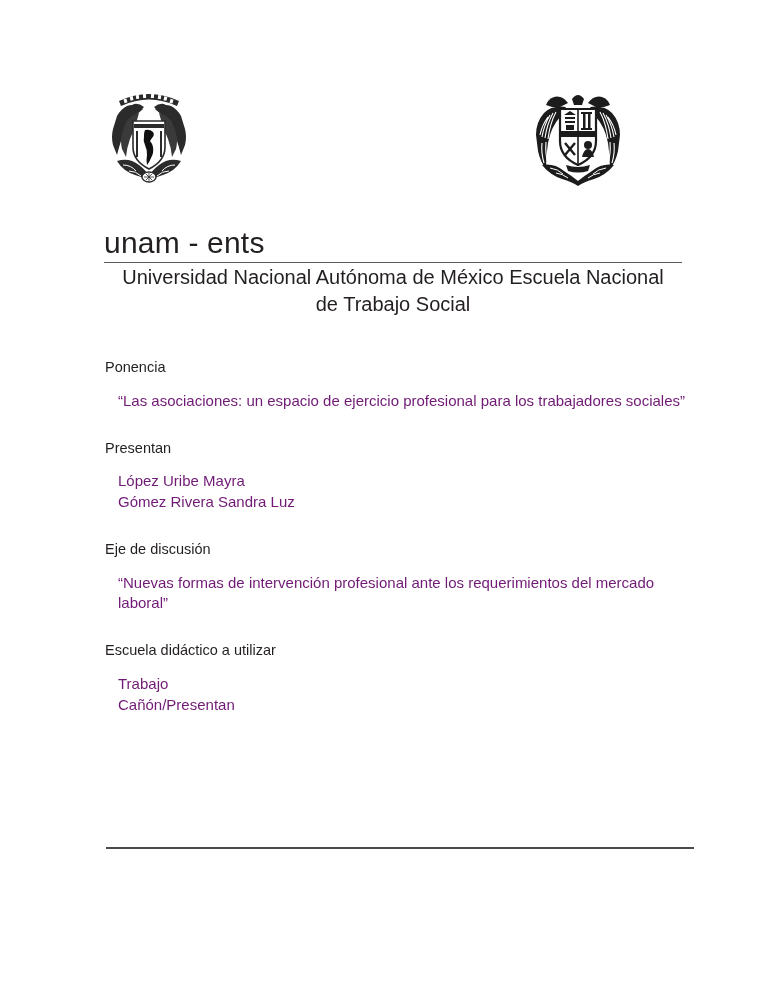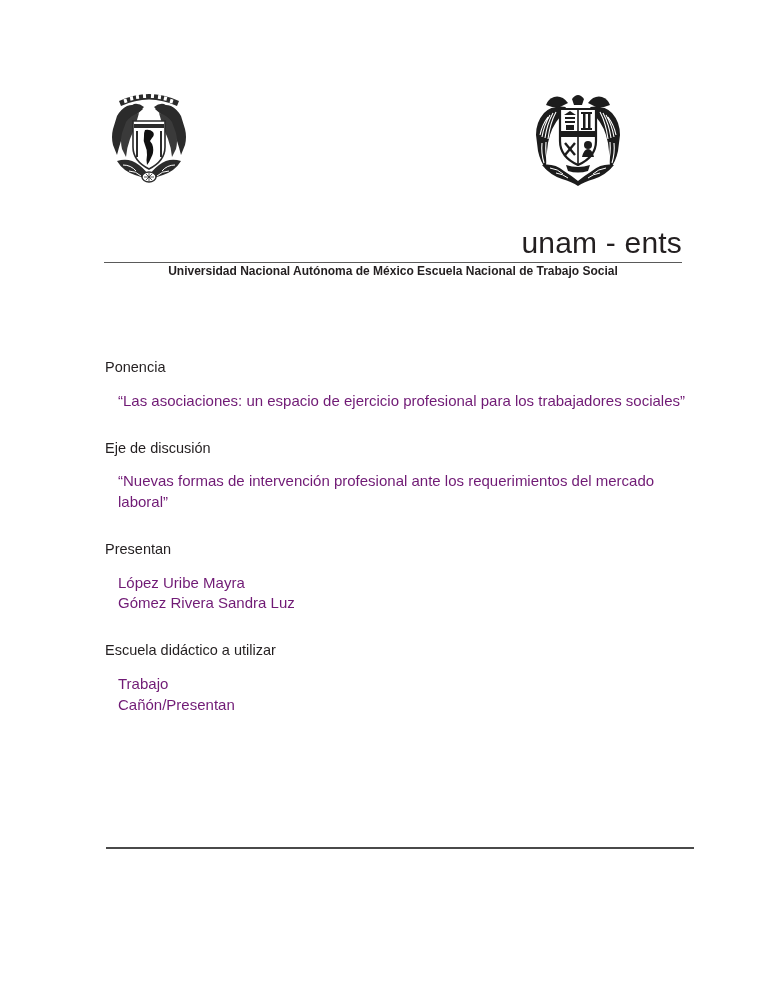--- a/index.html
+++ b/index.html
@@ -40,34 +40,34 @@
   .title-block {
     position: absolute;
     left: 104px;
     top: 225px;
     width: 578px;
   }
   .doc-title {
     font-size: 30px;
     font-weight: 300;
     letter-spacing: 0.2px;
-    text-align: right;
+    text-align: left;
     line-height: 1.18;
     margin: 0;
     color: #231f20;
   }
   .title-rule {
     height: 1px;
     background: #5a5a5a;
     margin: 2px 0 0 0;
     width: 578px;
   }
   .doc-subtitle {
-    font-size: 12px;
-    font-weight: 700;
+    font-size: 20px;
+    font-weight: 400;
     text-align: center;
     line-height: 1.33;
     margin: 1px 0 0 0;
     padding: 0 13px 0 13px;
     color: #231f20;
   }
 
   
   .content {
     position: absolute;
@@ -219,36 +219,36 @@
   <div class="content">
 
     <div class="section">
       <h2 class="section-heading">Ponencia</h2>
       <div class="section-body">
         <span class="line">“Las asociaciones: un espacio de ejercicio profesional para los trabajadores sociales”</span>
       </div>
     </div>
 
     <div class="section">
+      <h2 class="section-heading">Presentan</h2>
+      <div class="section-body">
+        <span class="line">López Uribe Mayra</span>
+        <span class="line">Gómez Rivera Sandra Luz</span>
+      </div>
+    </div>
+
+    <div class="section">
       <h2 class="section-heading">Eje de discusión</h2>
       <div class="section-body">
         <span class="line">“Nuevas formas de intervención profesional ante los requerimientos del mercado</span>
         <span class="line">laboral”</span>
       </div>
     </div>
 
     <div class="section">
-      <h2 class="section-heading">Presentan</h2>
-      <div class="section-body">
-        <span class="line">López Uribe Mayra</span>
-        <span class="line">Gómez Rivera Sandra Luz</span>
-      </div>
-    </div>
-
-    <div class="section">
       <h2 class="section-heading">Escuela didáctico a utilizar</h2>
       <div class="section-body">
         <span class="line">Trabajo</span>
         <span class="line">Cañón/Presentan</span>
       </div>
     </div>
 
   </div>
 
   <div class="footer-rule"></div>

